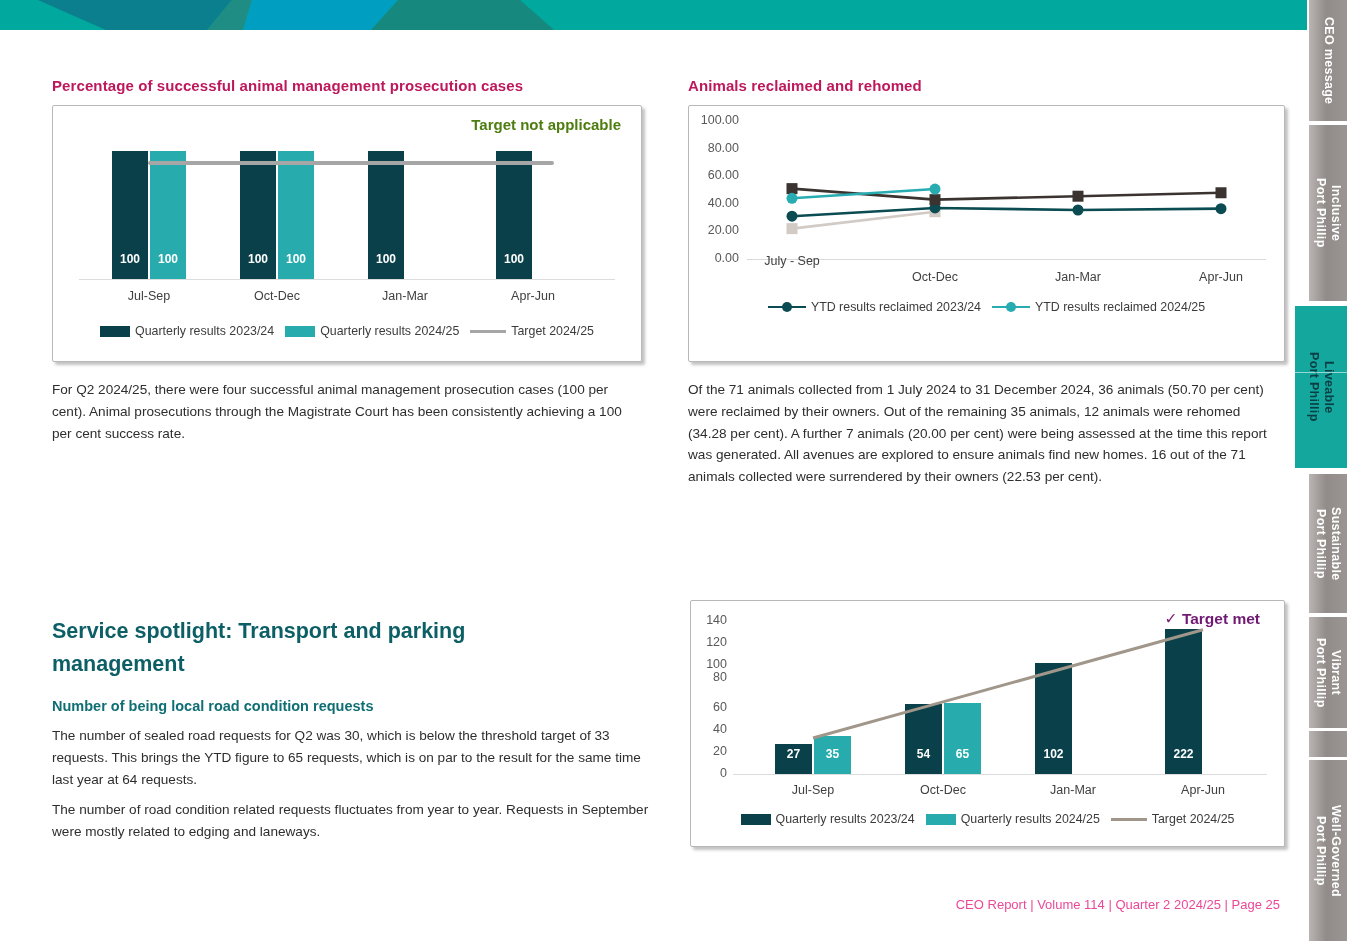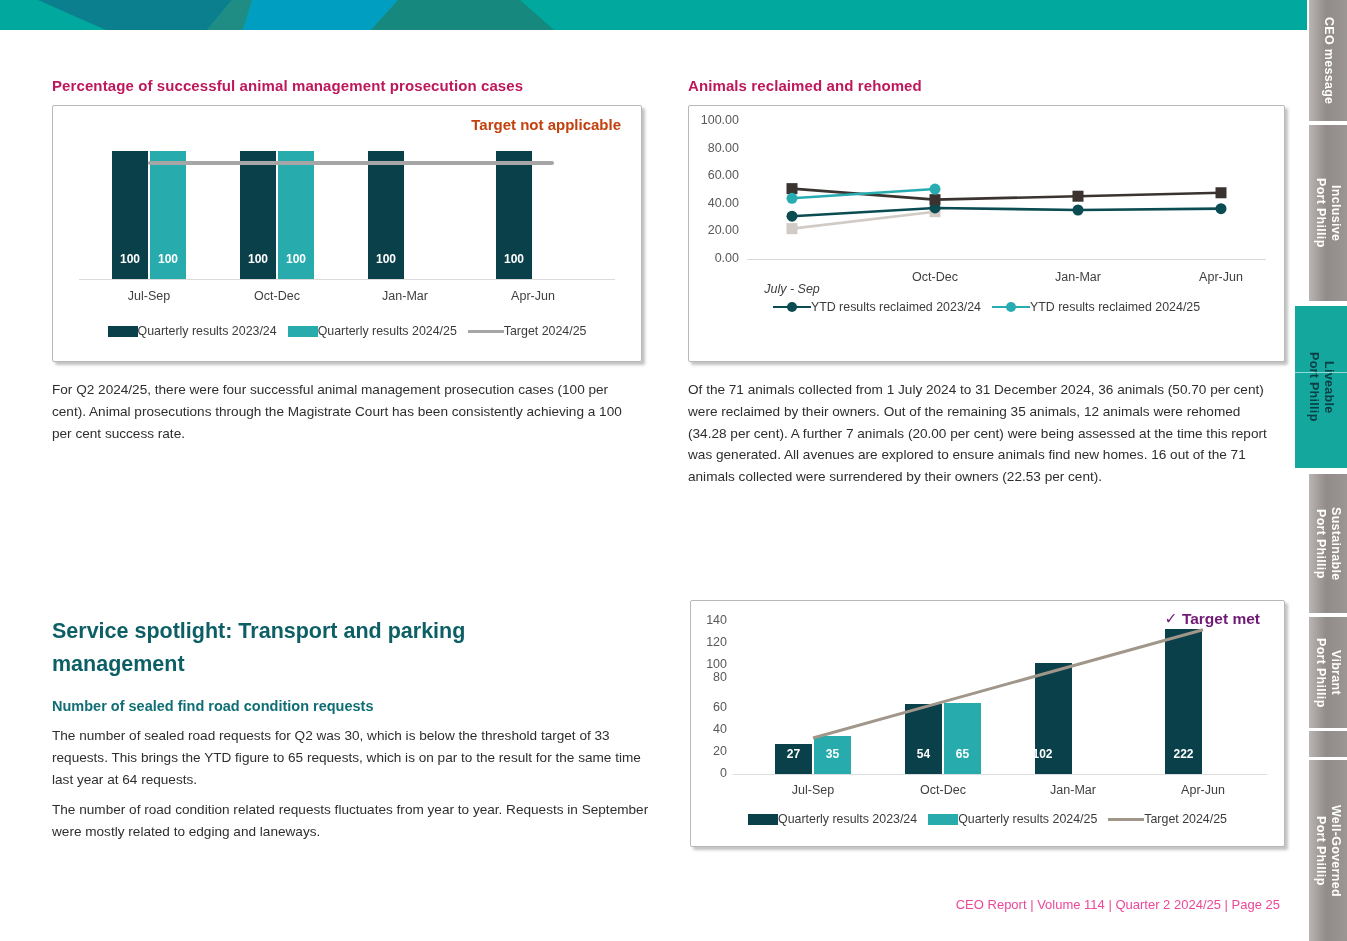--- a/index.html
+++ b/index.html
@@ -10,21 +10,21 @@
   }
   .banner{position:absolute;left:0;top:0;width:1307px;height:30px}
   .card{
     position:absolute;background:#fff;border:1px solid #b8b8b8;border-radius:2px;
     box-shadow:3px 3px 3px rgba(120,120,120,.45);
   }
   .chart-title{
     position:absolute;font-weight:bold;font-size:15px;color:#be185d;letter-spacing:.1px;
   }
   .annotation{position:absolute;font-weight:bold;font-size:15px}
-  .ann-dark{color:#c2410c}
+  .ann-dark{color:#4d7c0f}
   .ann-green{color:#701a75;font-size:15.5px}
   .para{position:absolute;font-size:13.6px;line-height:1.6;color:#2e2e2e}
   .spotlight-title{
     position:absolute;font-weight:bold;font-size:21.5px;line-height:1.55;color:#0d5f66;
     white-space:pre-line;
   }
   .spotlight-sub{position:absolute;font-weight:bold;font-size:14.5px;color:#0f6e74}
   .footer{position:absolute;font-size:13px;color:#ec4899}
   .sidebar-tab{
     position:absolute;display:flex;align-items:center;justify-content:center;
@@ -39,21 +39,21 @@
   .bar{position:absolute}
   .val{position:absolute;font-size:12px;font-weight:bold;color:#fff;text-align:center}
   .xlabel{position:absolute;font-size:12.5px;color:#404040;text-align:center}
   .tick{position:absolute;font-size:12.5px;color:#595959;text-align:right}
   .axisline{position:absolute;background:#dcdcdc;height:1px}
   .targetline{position:absolute;background:#a6a6a6;border-radius:2px}
   .legend{
     position:absolute;left:0;right:0;display:flex;justify-content:center;align-items:center;
     font-size:12.4px;color:#3c3c3c;gap:11px;
   }
-  .legend-item{display:flex;align-items:center;}
+  .legend-item{display:flex;align-items:center;gap:5px}
   .sw-rect{width:30px;height:11px}
   .sw-line{width:36px;height:3px}
   .sw-marker{position:relative;width:38px;height:13px}
   .sw-marker .l{position:absolute;left:0;right:0;top:5px;height:2.5px}
   .sw-marker .m{position:absolute;left:14px;top:1.5px;width:10px;height:10px}
   .plot{position:absolute;left:0;top:0;right:0;bottom:0}
   svg{position:absolute;left:0;top:0}
 </style>
 </head>
 <body>
@@ -144,21 +144,21 @@
         <circle cx="532" cy="102.63" r="5.5" fill="#0b4b52"></circle>
         <polyline points="103,82.62 246,93.66 389,90.21000000000001 532,86.76" fill="none" stroke="#3a3330" stroke-width="2.6" stroke-linecap="round"></polyline>
         <rect x="97.5" y="77.12" width="11" height="11" fill="#3a3330"></rect>
         <rect x="240.5" y="88.16" width="11" height="11" fill="#3a3330"></rect>
         <rect x="383.5" y="84.71000000000001" width="11" height="11" fill="#3a3330"></rect>
         <rect x="526.5" y="81.26" width="11" height="11" fill="#3a3330"></rect>
         <polyline points="103,92.28 246,83.034" fill="none" stroke="#27acb2" stroke-width="2.6" stroke-linecap="round"></polyline>
         <circle cx="103" cy="92.28" r="5.5" fill="#27acb2"></circle>
         <circle cx="246" cy="83.034" r="5.5" fill="#27acb2"></circle>
       </svg>
-      <div class="xlabel" style="left: 58px; top: 176px; width: 90px; font-style: italic;">July - Sep</div>
+      <div class="xlabel" style="left: 58px; top: 148px; width: 90px;">July - Sep</div>
       <div class="xlabel" style="left: 201px; top: 164px; width: 90px;">Oct-Dec</div>
       <div class="xlabel" style="left: 344px; top: 164px; width: 90px;">Jan-Mar</div>
       <div class="xlabel" style="left: 487px; top: 164px; width: 90px;">Apr-Jun</div>
       <div class="legend" style="top: 194px;">
         <div class="legend-item">
           <div class="sw-marker">
             <div class="l" style="background: rgb(11, 75, 82);"></div>
             <div class="m" style="background: rgb(11, 75, 82); border-radius: 50%;"></div>
           </div>
           <div>YTD results reclaimed 2023/24</div>
@@ -170,21 +170,21 @@
           </div>
           <div>YTD results reclaimed 2024/25</div>
         </div>
       </div>
     </div>
 </div>
 <div class="para" style="left:688px;top:379px;width:588px">Of the 71 animals collected from 1 July 2024 to 31 December 2024, 36 animals (50.70 per cent) were reclaimed by their owners. Out of the remaining 35 animals, 12 animals were rehomed (34.28 per cent). A further 7 animals (20.00 per cent) were being assessed at the time this report was generated. All avenues are explored to ensure animals find new homes. 16 out of the 71 animals collected were surrendered by their owners (22.53 per cent).</div>
 
 <div class="spotlight-title" style="left:52px;top:615px;width:560px">Service spotlight: Transport and parking
 management</div>
-<div class="spotlight-sub" style="left:52px;top:698px;width:600px">Number of sealed find road condition requests</div>
+<div class="spotlight-sub" style="left:52px;top:698px;width:600px">Number of being local road condition requests</div>
 <div class="para" style="left:52px;top:725px;width:600px">The number of sealed road requests for Q2 was 30, which is below the threshold target of 33 requests. This brings the YTD figure to 65 requests, which is on par to the result for the same time last year at 64 requests.</div>
 <div class="para" style="left:52px;top:799px;width:600px">The number of road condition related requests fluctuates from year to year. Requests in September were mostly related to edging and laneways.</div>
 
 <div class="card" style="left:690px;top:600px;width:593px;height:245px">
   <div class="annotation ann-green" style="right:24px;top:9px">✓ Target met</div>
   <div class="plot" id="chart3-plot">
       <div class="tick" style="left: 2px; top: 12px; width: 34px;">140</div>
       <div class="tick" style="left: 2px; top: 33.8571px; width: 34px;">120</div>
       <div class="tick" style="left: 2px; top: 55.7143px; width: 34px;">100</div>
       <div class="tick" style="left: 2px; top: 69px; width: 34px;">80</div>
@@ -197,21 +197,21 @@
       <div class="val" style="left: 84px; top: 146px; width: 37px;">27</div>
       <div class="bar" style="left: 123px; top: 134.75px; width: 37px; height: 38.25px; background: rgb(39, 171, 172);"></div>
       <div class="val" style="left: 123px; top: 146px; width: 37px;">35</div>
       <div class="xlabel" style="left: 77px; top: 182px; width: 90px;">Jul-Sep</div>
       <div class="bar" style="left: 214px; top: 103.057px; width: 37px; height: 69.9429px; background: rgb(9, 64, 74);"></div>
       <div class="val" style="left: 214px; top: 146px; width: 37px;">54</div>
       <div class="bar" style="left: 253px; top: 101.964px; width: 37px; height: 71.0357px; background: rgb(39, 171, 172);"></div>
       <div class="val" style="left: 253px; top: 146px; width: 37px;">65</div>
       <div class="xlabel" style="left: 207px; top: 182px; width: 90px;">Oct-Dec</div>
       <div class="bar" style="left: 344px; top: 61.5286px; width: 37px; height: 111.471px; background: rgb(9, 64, 74);"></div>
-      <div class="val" style="left: 333px; top: 146px; width: 37px;">102</div>
+      <div class="val" style="left: 344px; top: 146px; width: 37px;">102</div>
       <div class="xlabel" style="left: 337px; top: 182px; width: 90px;">Jan-Mar</div>
       <div class="bar" style="left: 474px; top: 27.65px; width: 37px; height: 145.35px; background: rgb(9, 64, 74);"></div>
       <div class="val" style="left: 474px; top: 146px; width: 37px;">222</div>
       <div class="xlabel" style="left: 467px; top: 182px; width: 90px;">Apr-Jun</div>
       <svg width="593" height="245">
         <polyline points="122,136.93571428571428 252,100.87142857142857 382,64.80714285714285 512,28.742857142857133" fill="none" stroke="#a0968a" stroke-width="3"></polyline>
       </svg>
       <div class="legend" style="top: 211px;">
         <div class="legend-item">
           <div class="sw-rect" style="background: rgb(9, 64, 74);"></div>

